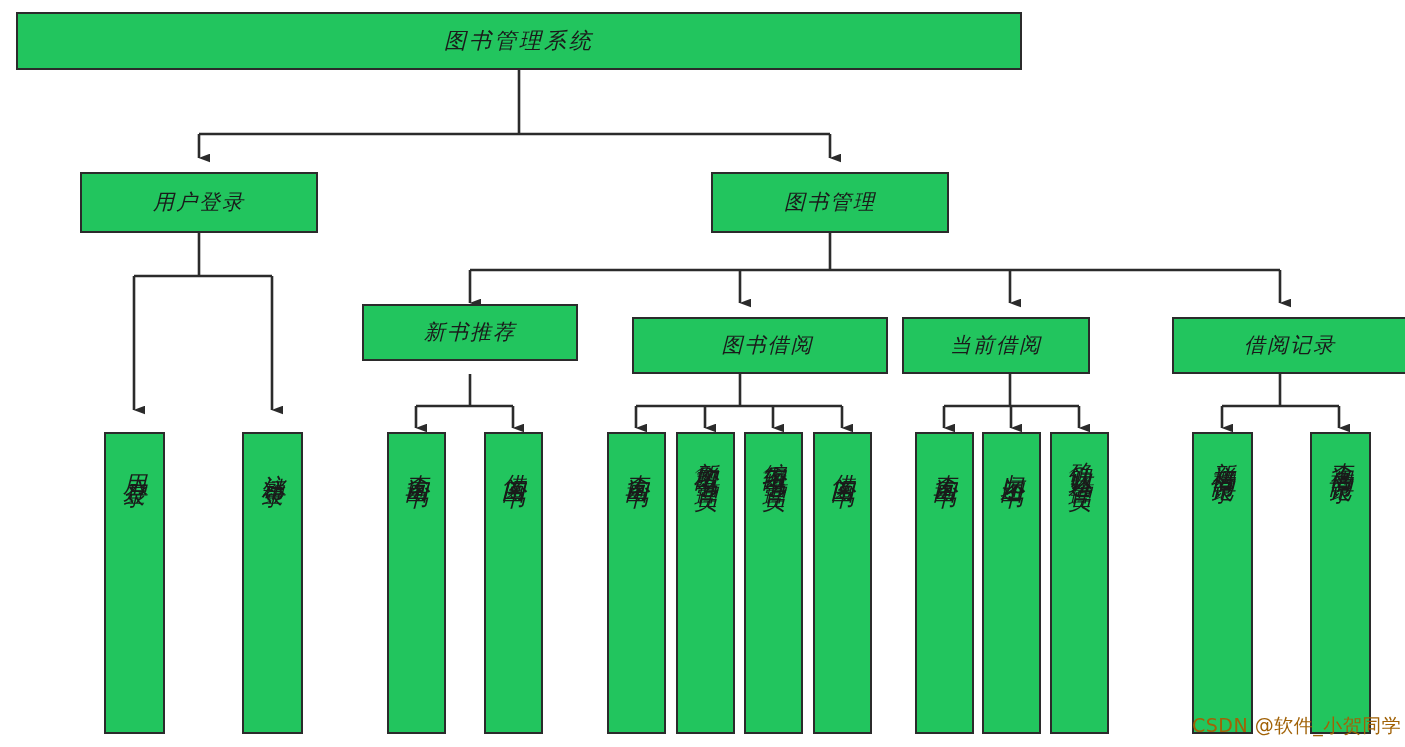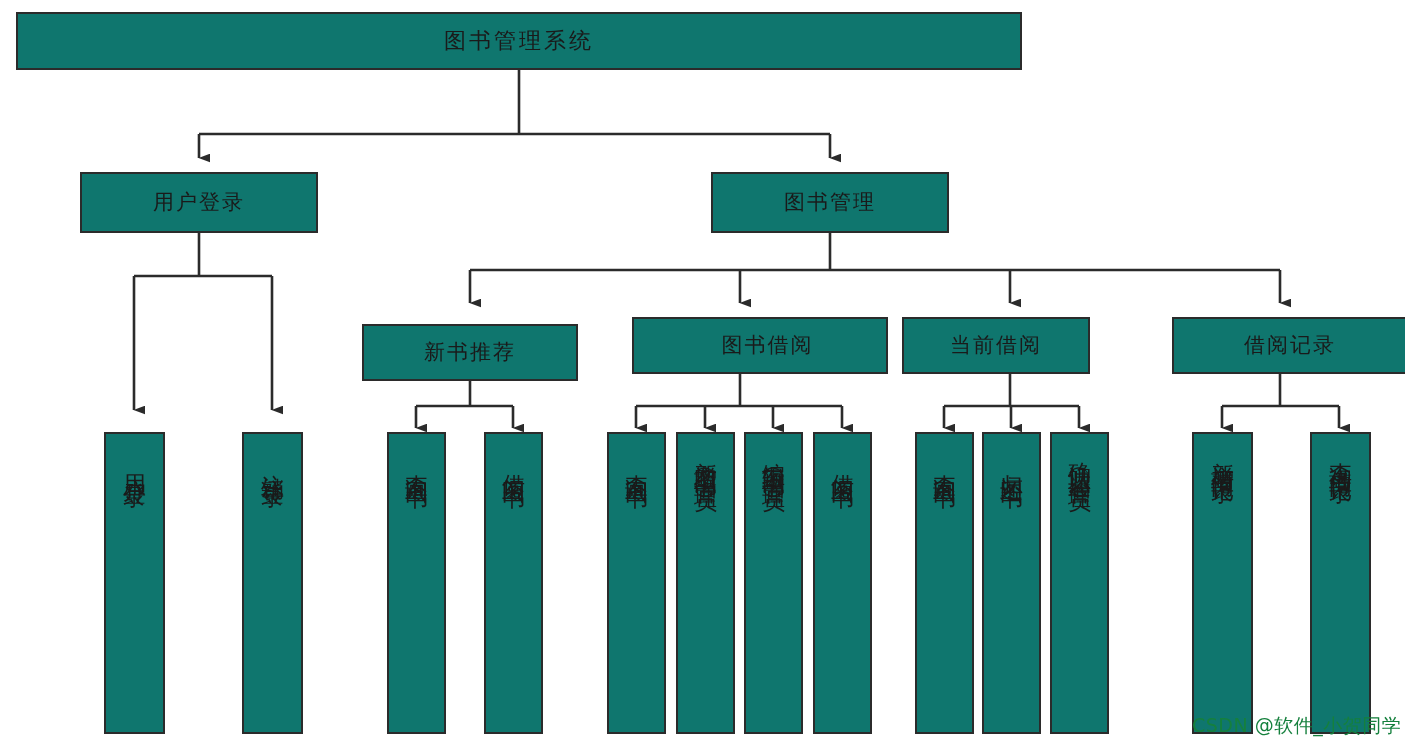--- a/index.html
+++ b/index.html
@@ -21,27 +21,28 @@
   #diagram-svg {
     position: absolute;
     left: 0;
     top: 0;
     width: 1405px;
     height: 747px;
   }
   .node {
     position: absolute;
     box-sizing: border-box;
-    background: #0f766e;
+    background: #22c55e;
     border: 2px solid #2b2b2b;
     display: flex;
     align-items: center;
     justify-content: center;
     color: #1a1a1a;
     text-align: center;
+    font-style: italic;
   }
   .node .node-label {
     display: block;
     line-height: 1.18;
     letter-spacing: 1px;
   }
   
   .node.horiz .node-label {
     font-size: 21px;
     letter-spacing: 2px;
@@ -63,21 +64,21 @@
     letter-spacing: 4px;
     line-height: 1;
     white-space: nowrap;
   }
   .node.vert.tall-text {
     padding-top: 10px;
   }
   .watermark {
     position: absolute;
     font-size: 19px;
-    color: #15803d;
+    color: #a16207;
     white-space: nowrap;
     letter-spacing: 0.5px;
     pointer-events: none;
   }
 </style>
 </head>
 <body>
 
 <div id="diagram-root">
 
@@ -136,21 +137,21 @@
   </div>
 
   <div class="node horiz" style="left:80px; top:172px; width:238px; height:61px;">
     <span class="node-label">用户登录</span>
   </div>
 
   <div class="node horiz" style="left:711px; top:172px; width:238px; height:61px;justify-content:center;">
     <span class="node-label">图书管理</span>
   </div>
 
-  <div class="node horiz" style="left:362px; top:324px; width:216px; height:57px;">
+  <div class="node horiz" style="left:362px; top:304px; width:216px; height:57px;">
     <span class="node-label">新书推荐</span>
   </div>
 
   <div class="node horiz" style="left:632px; top:317px; width:256px; height:57px;padding-left:15px;">
     <span class="node-label">图书借阅</span>
   </div>
 
   <div class="node horiz" style="left:902px; top:317px; width:188px; height:57px;">
     <span class="node-label">当前借阅</span>
   </div>

